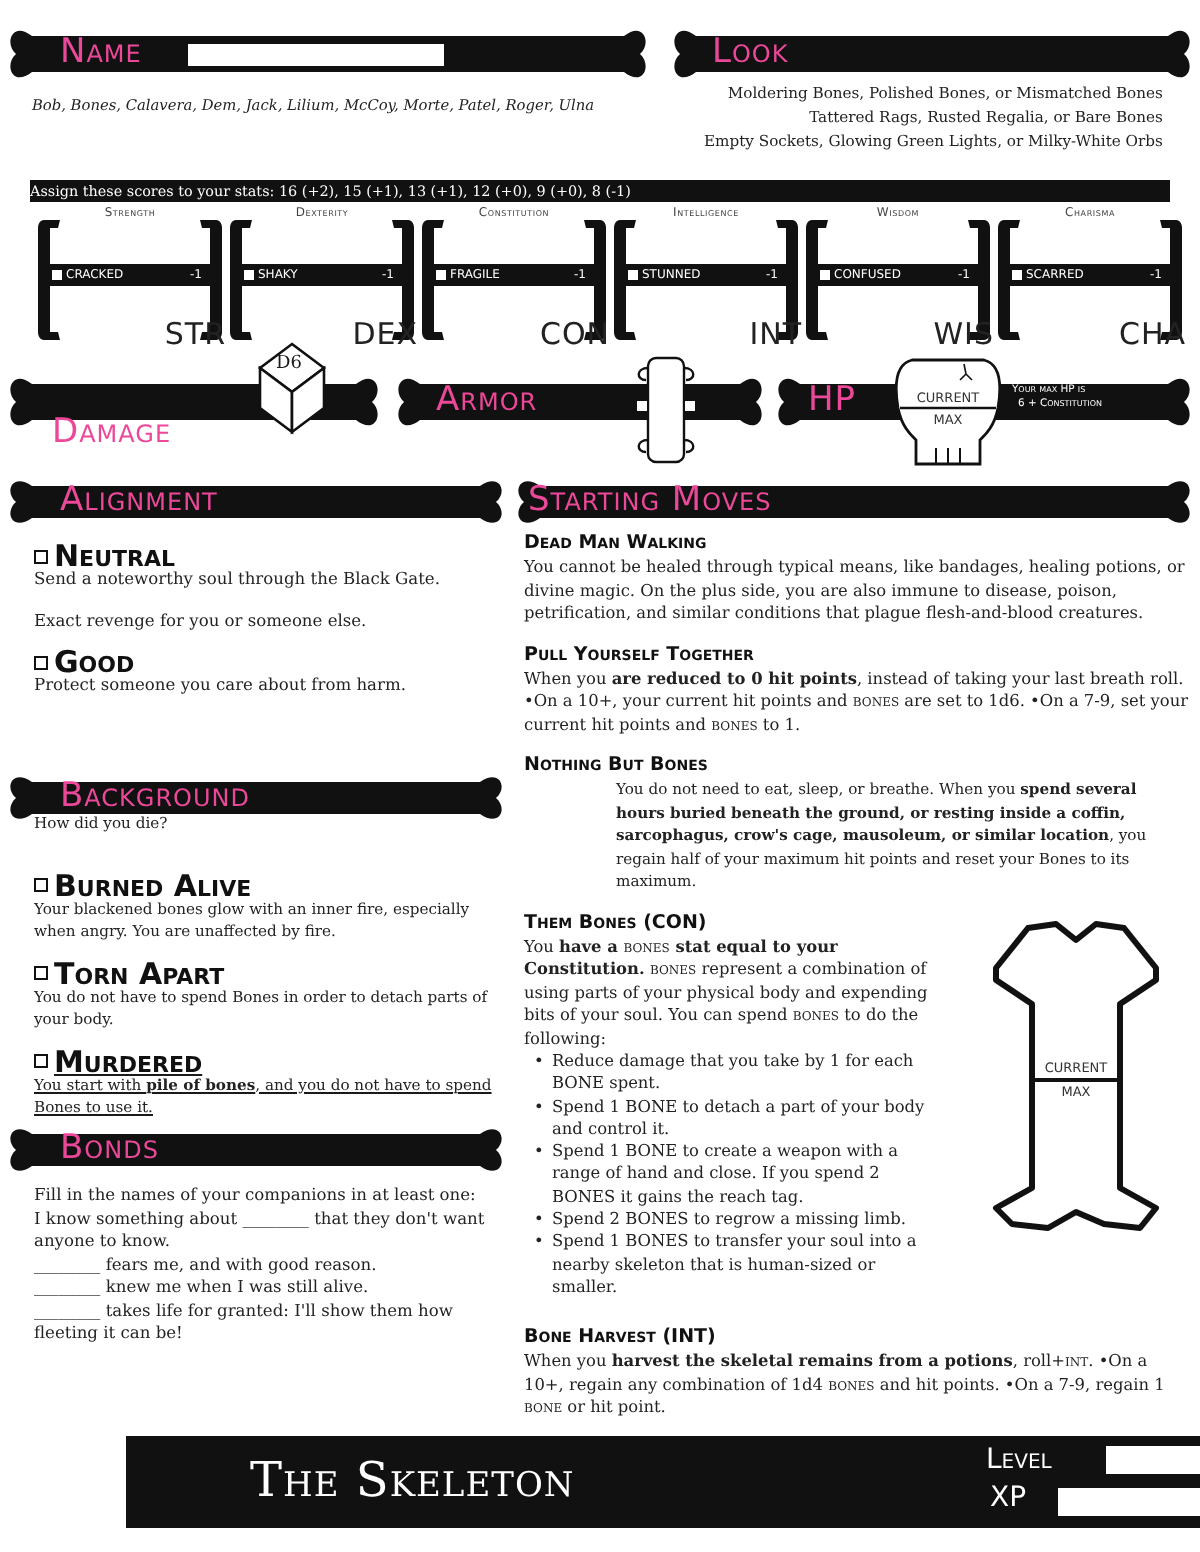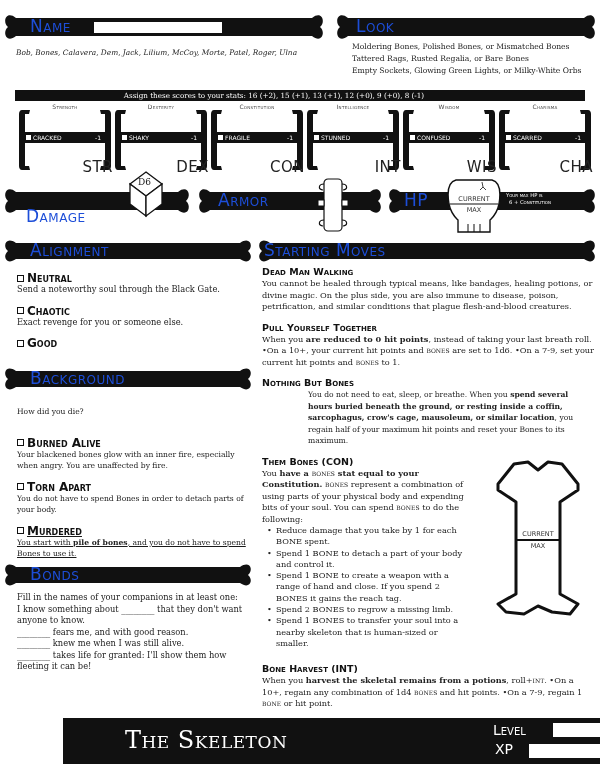--- a/index.html
+++ b/index.html
@@ -6,32 +6,32 @@
   html, body { width: 600px; height: 776px; background: #ffffff; overflow: hidden; }
   body { position: relative; font-family: "DejaVu Serif", serif; color: #1a1a1a; }
 
   .abs { position: absolute; }
 
   
   .bone { position: absolute; height: 26px; }
   .bone svg { position: absolute; left: 0; top: 0; width: 100%; height: 100%; }
   .bone .title {
     position: absolute; left: 24px; top: 4px;
-    font-family: "DejaVu Sans", sans-serif; color: #1d4ed8;
+    font-family: "DejaVu Sans", sans-serif; color: #ec4899;
     font-size: 17px; letter-spacing: 0.5px; font-variant: small-caps; line-height: 18px;
   }
 
   .serif-small { font-family: "DejaVu Serif", serif; font-size: 8.2px; line-height: 11px; color: #222; }
   .italic { font-style: italic; }
 
   
   .assign-bar {
     position: absolute; left: 15px; top: 90px; width: 570px; height: 11px; background: #111;
     color: #fff; font-family: "DejaVu Serif", serif; font-size: 7.2px; line-height: 11px;
-    text-align: center; padding-right: 52px;
+    text-align: left; padding-right: 52px;
   }
   .stat { position: absolute; top: 102px; width: 96px; height: 74px; }
   .stat .bracket-l, .stat .bracket-r { position: absolute; top: 6px; width: 14px; height: 64px; }
   .stat .bracket-l { left: 0; }
   .stat .bracket-r { right: 0; }
   .stat .name {
     position: absolute; top: 1px; left: 0; width: 100%; text-align: center;
     font-family: "DejaVu Sans", sans-serif; font-size: 6px; font-variant: small-caps; color: #444; letter-spacing: 0.3px;
   }
   .stat .debility {
@@ -43,21 +43,21 @@
     position: absolute; left: 3px; top: 3px; width: 5px; height: 5px; background: #fff;
   }
   .stat .debility .mod { position: absolute; right: 6px; top: 0; }
   .stat .abbr {
     position: absolute; bottom: 0; width: 100%; text-align: right;
     font-family: "DejaVu Sans", sans-serif; font-size: 15px; color: #222; letter-spacing: 0.5px;
   }
 
   .section-text { position: absolute; }
   .opt-head {
-    font-family: "DejaVu Sans", sans-serif; font-size: 12px; font-variant: small-caps; font-weight: bold;
+    font-family: "DejaVu Sans", sans-serif; font-size: 15px; font-variant: small-caps; font-weight: bold;
     color: #111; line-height: 12px; display: flex; align-items: center;
   }
   .opt-head .cb {
     display: inline-block; width: 7px; height: 7px; border: 1.3px solid #111; margin-right: 3px;
   }
   .opt-desc { font-family: "DejaVu Serif", serif; font-size: 8.3px; line-height: 11.5px; color: #222; }
 
   .move-head {
     font-family: "DejaVu Sans", sans-serif; font-size: 9.5px; font-variant: small-caps;
     color: #111; line-height: 12px; font-weight: bold;
@@ -96,21 +96,21 @@
   <div style="position:absolute;left:92px;top:12px;width:128px;height:11px;background:#fff;"></div>
 </div>
 <div class="abs serif-small italic" style="left:16px;top:47px;font-size:7.4px;">Bob, Bones, Calavera, Dem, Jack, Lilium, McCoy, Morte, Patel, Roger, Ulna</div>
 
 <div class="bone" style="left:334px;top:10px;width:264px;height:34px;">
   <svg viewBox="0 0 264 34" preserveAspectRatio="none">
     <path d="M14,8 C4,0 0,12 6,17 C0,22 4,34 14,26 L250,26 C260,34 264,22 258,17 C264,12 260,0 250,8 Z" fill="#111"></path>
   </svg>
   <span class="title" style="left:22px;top:7px;">Look</span>
 </div>
-<div class="abs serif-small" style="left:352px;top:41px;font-size:7.6px;line-height:12px;">
+<div class="abs serif-small" style="left:352px;top:41px;font-size:7.6px;line-height:12px;text-align:right;">
   <div>Moldering Bones, Polished Bones, or Mismatched Bones</div>
   <div>Tattered Rags, Rusted Regalia, or Bare Bones</div>
   <div>Empty Sockets, Glowing Green Lights, or Milky-White Orbs</div>
 </div>
 
 <div class="assign-bar">Assign these scores to your stats: 16 (+2), 15 (+1), 13 (+1), 12 (+0), 9 (+0), 8 (-1)</div>
 
 <div id="stats-row">
     <div class="stat" style="left: 17px;">
       <svg class="bracket-l" viewBox="0 0 14 64">
@@ -241,35 +241,32 @@
 </div>
 <div class="section-text" style="left:17px;top:272px;width:235px;">
   <div>
     <div class="opt-head">
         <span class="cb"></span>
         <span>Neutral</span>
       </div>
     <div class="opt-desc">Send a noteworthy soul through the Black Gate.</div>
   </div>
   <div style="margin-top:9px;">
-    <div class="opt-head">
-        <span class="cb"></span>
-        <span>Chaotic</span>
-      </div>
     <div class="opt-desc">Exact revenge for you or someone else.</div>
   </div>
   <div style="margin-top:9px;">
     <div class="opt-head">
         <span class="cb"></span>
         <span>Good</span>
       </div>
-  </div>
-</div>
-
-<div class="bone" style="left:2px;top:364px;width:252px;height:30px;">
+    <div class="opt-desc">Protect someone you care about from harm.</div>
+  </div>
+</div>
+
+<div class="bone" style="left:2px;top:384px;width:252px;height:30px;">
   <svg viewBox="0 0 252 30" preserveAspectRatio="none">
     <path d="M14,7 C4,0 0,10 6,15 C0,20 4,30 14,23 L238,23 C248,30 252,20 246,15 C252,10 248,0 238,7 Z" fill="#111"></path>
   </svg>
   <span class="title" style="left:28px;top:5px;">Background</span>
 </div>
 <div class="section-text" style="left:17px;top:406px;width:235px;">
   <div class="opt-desc" style="font-size:7.6px;">How did you die?</div>
   <div style="margin-top:19px;">
     <div class="opt-head">
         <span class="cb"></span>

